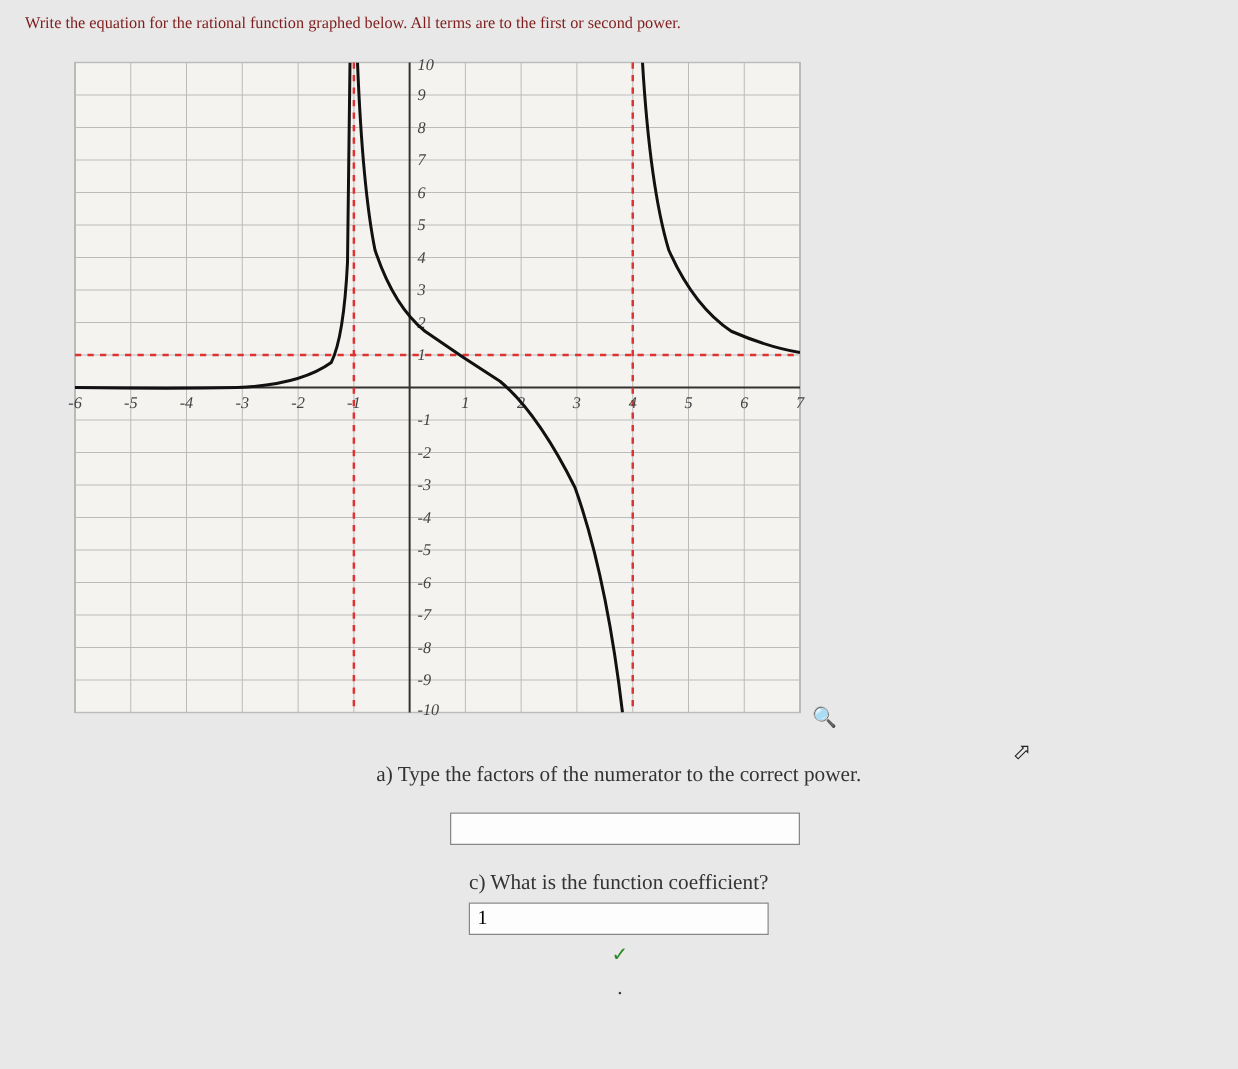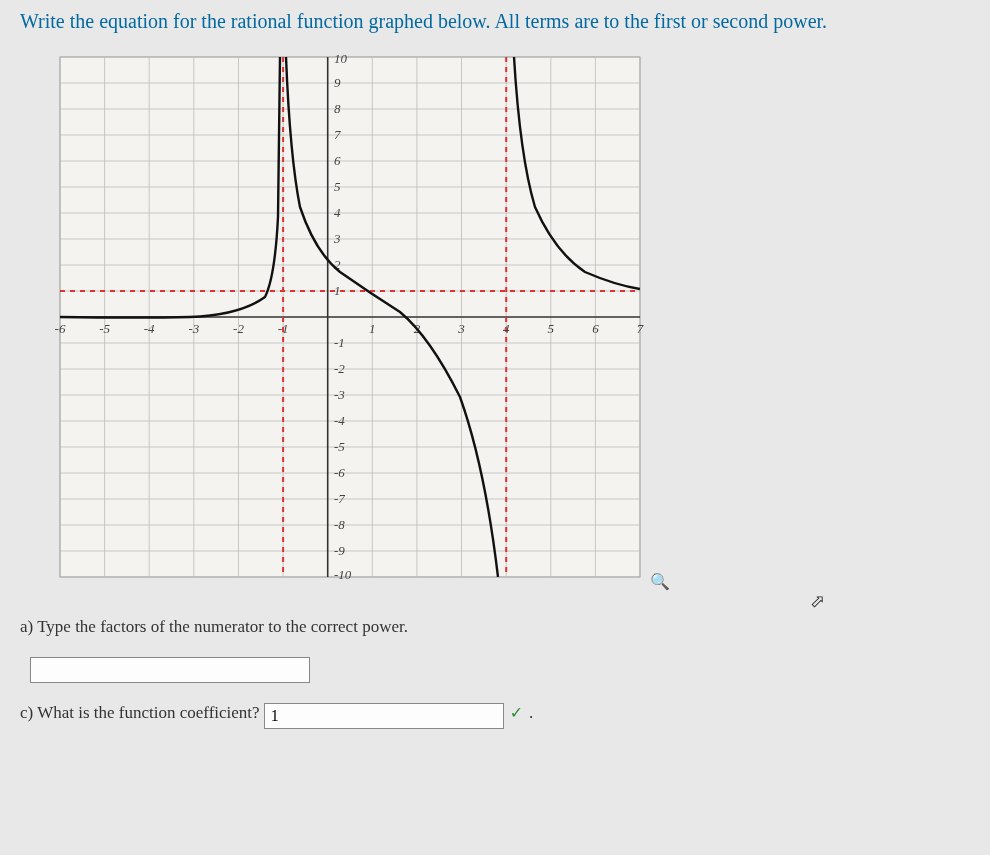--- a/index.html
+++ b/index.html
@@ -6,23 +6,23 @@
     body {
       font-family: Georgia, 'Times New Roman', serif;
       background: #e8e8e8;
       width: 990px;
       height: 855px;
       padding: 10px 20px;
       color: #333;
       position: relative;
     }
     .question-text {
-      font-size: 20px;
+      font-size: 13px;
       margin-bottom: 4px;
-      color: #0369a1;
+      color: #7f1d1d;
     }
     .graph-container {
       position: relative;
       width: 620px;
       height: 560px;
       margin-left: 20px;
     }
     .graph-svg {
       display: block;
     }
@@ -38,22 +38,23 @@
       left: 810px;
       top: 590px;
       font-size: 18px;
       color: #222;
     }
     .sub-q {
       margin-top: 20px;
       font-size: 17px;
       display: flex;
       flex-wrap: wrap;
-      align-items: flex-start;
+      align-items: center;
       gap: 6px 4px;
+      flex-direction: column;
     }
     .sub-q-indent { margin-left: 32px; display:flex; align-items:center; gap:6px; margin-top:6px;}
     input.answer {
       font-family: inherit;
       font-size: 16px;
       padding: 3px 6px;
       border: 1px solid #888;
       background: #fdfdfd;
       height: 26px;
     }

